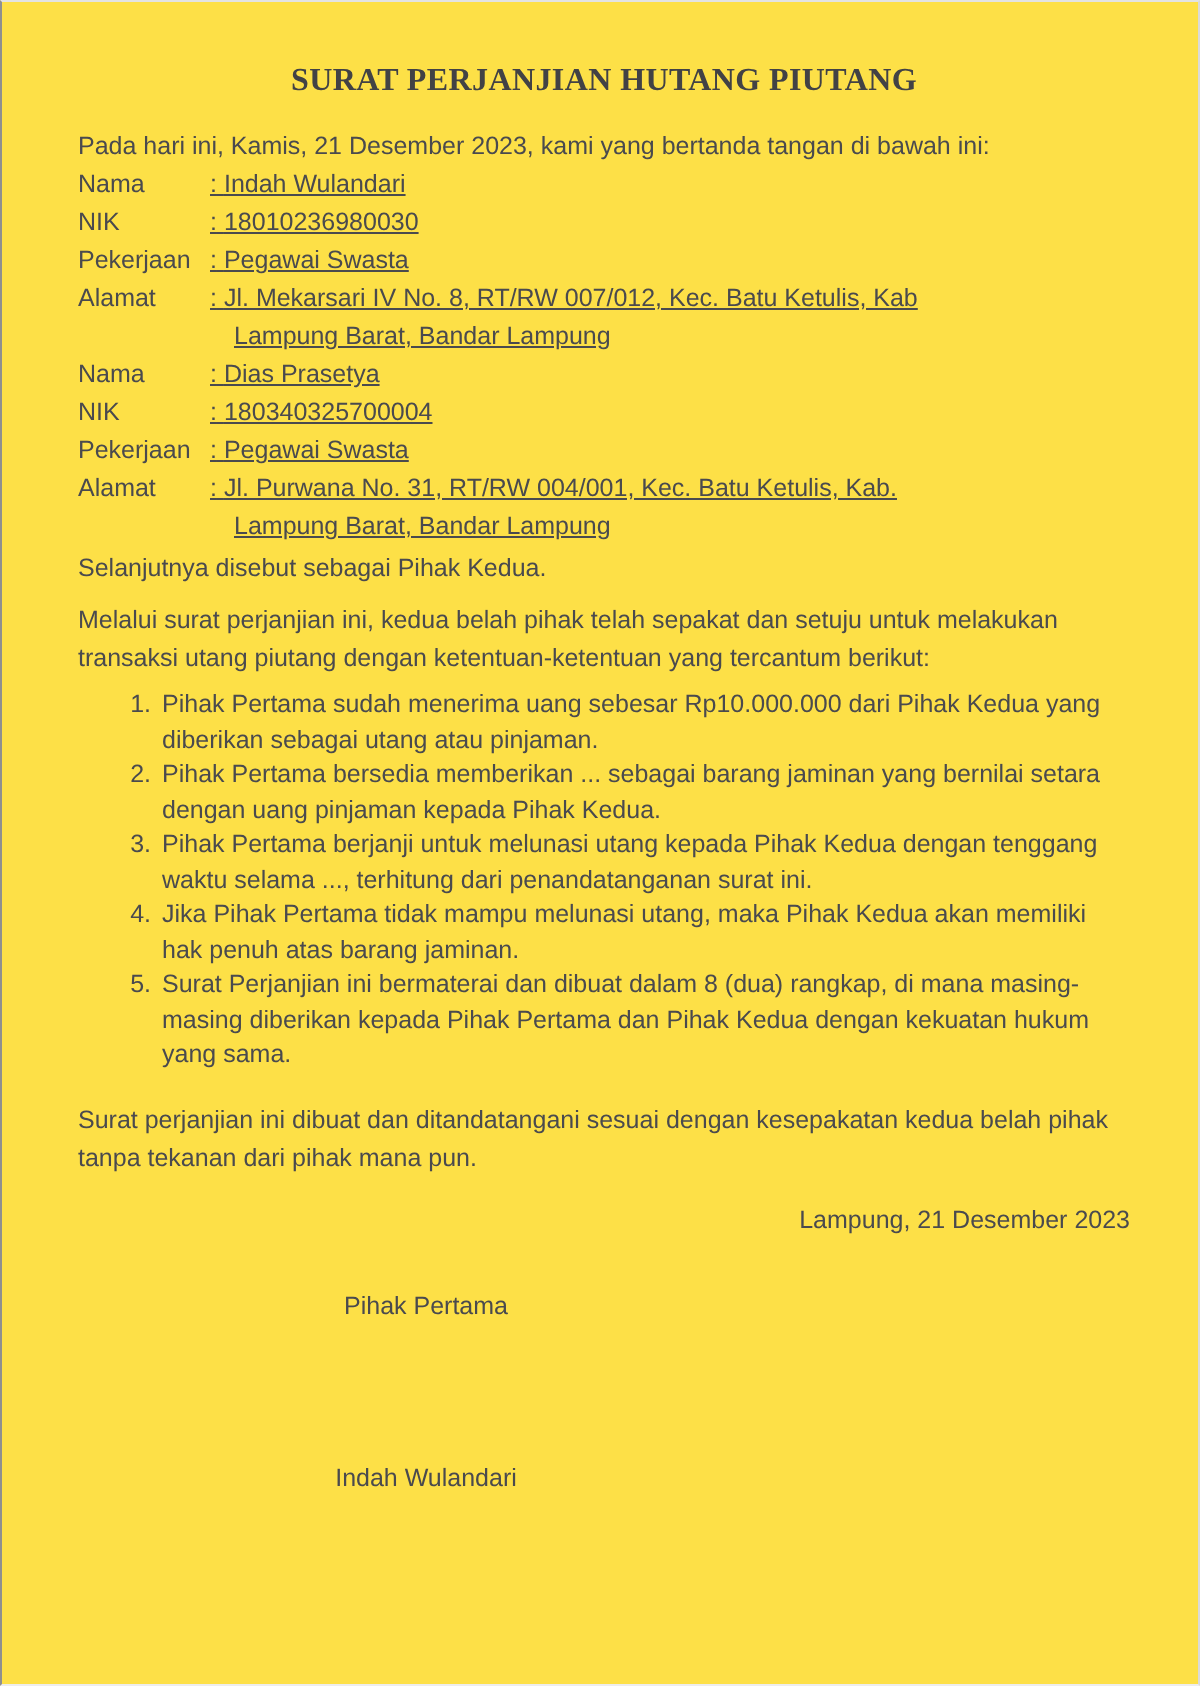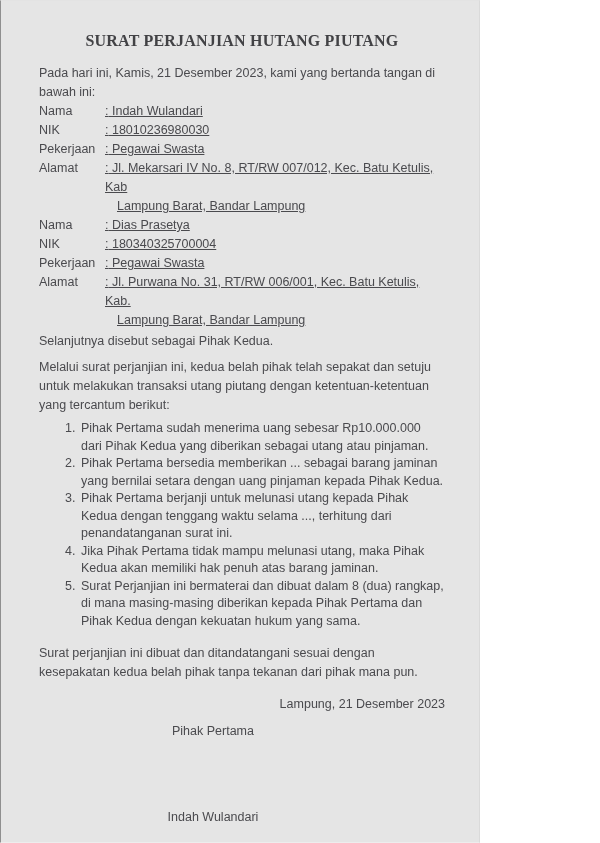--- a/index.html
+++ b/index.html
@@ -1,19 +1,19 @@
 <!DOCTYPE html>
 <html><head>
 <meta charset="utf-8">
 <style>
   html, body { margin:0; padding:0; background:#ffffff; }
   .page {
     box-sizing:border-box;
-    width:480px; height:843px;
-    background:#e5e5e5;
+    width:600px; height:843px;
+    background:#fde047;
     border-left:1px solid #8f8f8f;
     border-top:1px solid #e3e3e3;
     border-right:1px solid #dadada;
     border-bottom:1px solid #ededed;
     padding:24px 34px 0 38px;
     font-family:"Liberation Sans", sans-serif;
     font-size:12.5px;
     line-height:19px;
     color:#4a4a4e;
     overflow:hidden;
@@ -33,21 +33,21 @@
   .flabel { width:66px; flex:none; }
   .fval { flex:1;text-decoration:underline; }
   .colon { }
   .addr-l2 { padding-left:12px; }
   .designation { margin:2px 0 7px 0; }
   .para { margin:7px 0 0 0; }
   ol.terms { margin:5px 0 0 0; padding:0 0 0 40px; }
   ol.terms li { line-height:17.5px; padding-left:2px; }
   .closing { margin-top:14px; }
   .dateline { text-align:right; margin-top:12px; }
-  .sigrow { display:flex; margin-top:8px; }
+  .sigrow { display:flex; margin-top:24px; }
   .sigcol { width:180px; text-align:center; flex:none; }
   .sigcol-1 { margin-left:84px; }
   .sigcol-2 { margin-left:6px; }
   .signame { margin-top:67px; }
 </style>
 </head>
 <body>
 
 <div class="page">
 
@@ -86,21 +86,21 @@
       <span class="flabel">NIK</span>
       <span class="fval"><span class="colon">:</span> <span>180340325700004</span></span>
     </div>
     <div class="fieldrow">
       <span class="flabel">Pekerjaan</span>
       <span class="fval"><span class="colon">:</span> <span>Pegawai Swasta</span></span>
     </div>
     <div class="fieldrow">
       <span class="flabel">Alamat</span>
       <span class="fval">
-        <div><span class="colon">:</span> <span>Jl. Purwana No. 31, RT/RW 006/001, Kec. Batu Ketulis, Kab.</span></div>
+        <div><span class="colon">:</span> <span>Jl. Purwana No. 31, RT/RW 004/001, Kec. Batu Ketulis, Kab.</span></div>
         <div class="addr-l2">Lampung Barat, Bandar Lampung</div>
       </span>
     </div>
     <p class="designation">Selanjutnya disebut sebagai Pihak Kedua.</p>
   </div>
 
   <p class="para">Melalui surat perjanjian ini, kedua belah pihak telah sepakat dan setuju untuk melakukan transaksi utang piutang dengan ketentuan-ketentuan yang tercantum berikut:</p>
 
   <ol class="terms">
     <li>Pihak Pertama sudah menerima uang sebesar Rp10.000.000 dari Pihak Kedua yang diberikan sebagai utang atau pinjaman.</li>

